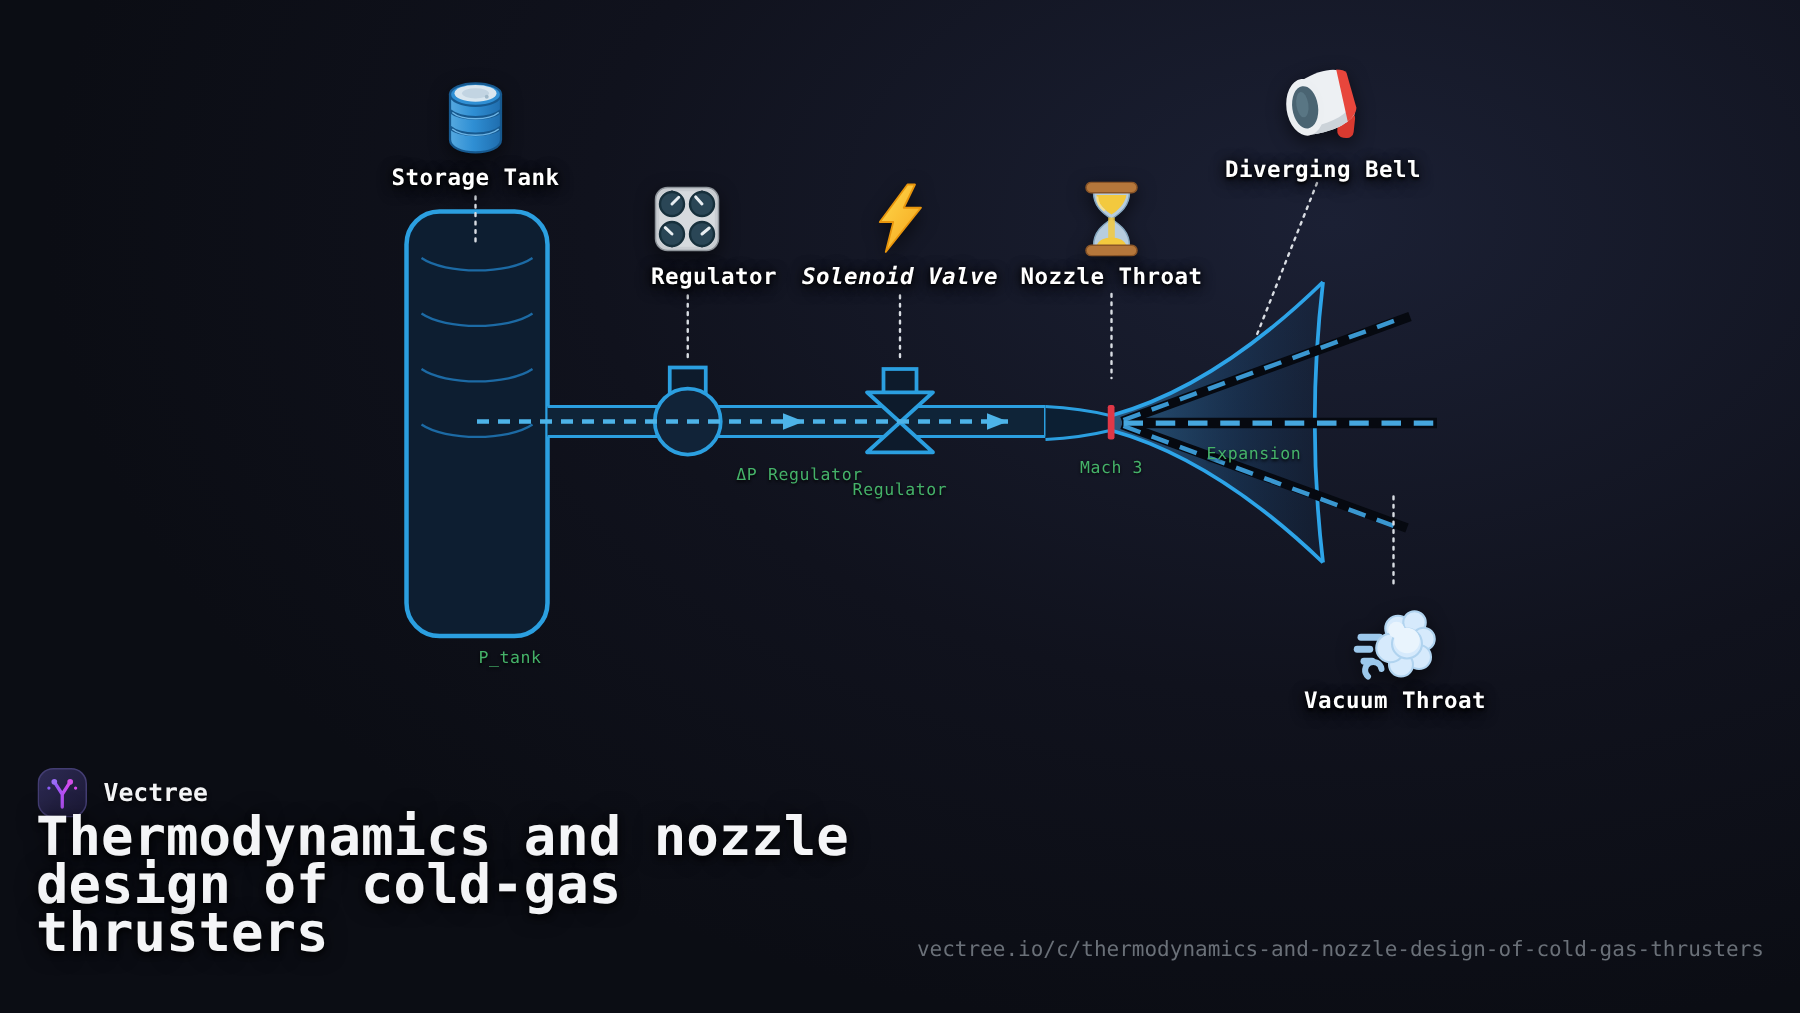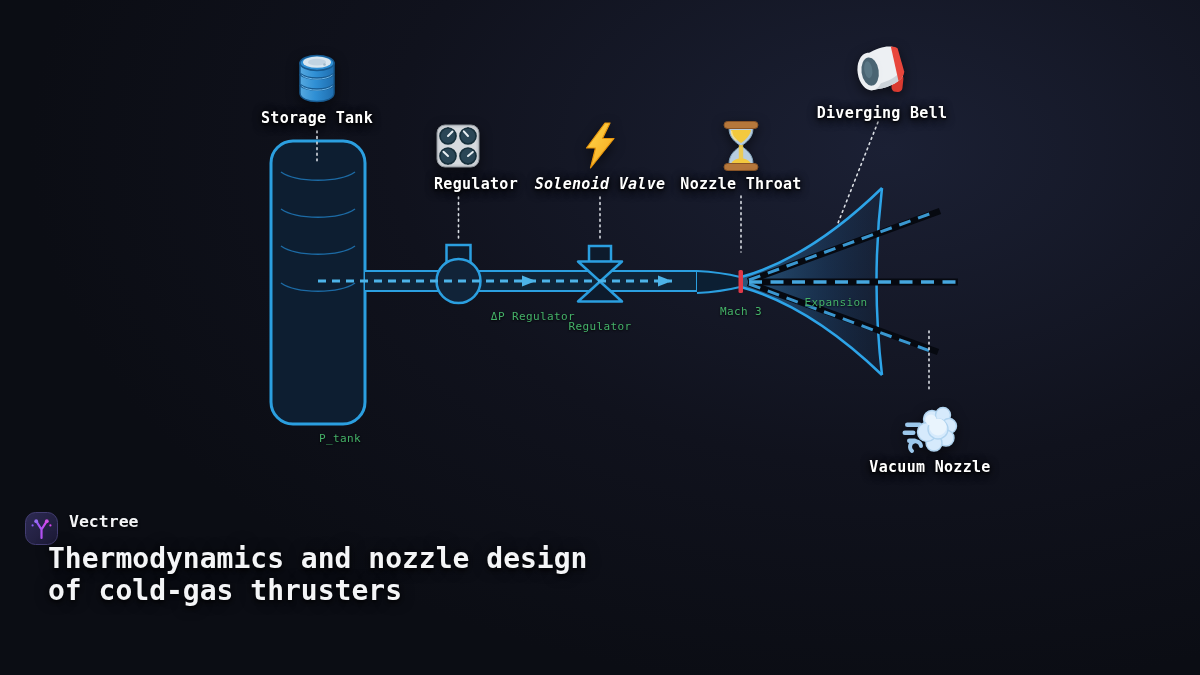--- a/index.html
+++ b/index.html
@@ -25,29 +25,29 @@
     letter-spacing:.3px;
   }
 
   .annot {
     position:absolute; transform:translateX(-50%);
     color:#45b269; font-size:11px; white-space:nowrap;
     text-shadow:0 1px 2px rgba(0,0,0,.9);
     letter-spacing:.4px;
   }
 
-  .footer-brand { position:absolute; left:25px; top:512px; display:flex; gap:11px; }
+  .footer-brand { position:absolute; left:25px; top:512px; display:flex; align-items:center; gap:11px; }
   .brand-name {
     color:#f3f4f6; font-weight:bold; font-size:16.5px;
     text-shadow:0 1px 3px rgba(0,0,0,.8);
   }
   .page-title {
     position:absolute; left:24px; top:543px; width:562px;
-    color:#f4f5f7; font-weight:bold; font-size:28px; line-height:32px;
-    letter-spacing:0; text-shadow:0 2px 4px rgba(0,0,0,.85), 0 0 14px rgba(0,0,0,.6);margin-left:24px;
+    color:#f4f5f7; font-weight:bold; font-size:36px; line-height:32px;
+    letter-spacing:0; text-shadow:0 2px 4px rgba(0,0,0,.85), 0 0 14px rgba(0,0,0,.6);
   }
   .page-url {
     position:absolute; right:24px; top:625px;
     color:#6a7078; font-size:14px; white-space:nowrap;
   }
 </style>
 </head>
 <body>
 
 <div class="stage">
@@ -229,21 +229,21 @@
     </g>
     <circle cx="36" cy="25" r="8.5" fill="#e9f4fd"></circle>
     <circle cx="29" cy="18" r="5.5" fill="#e9f4fd"></circle>
   </svg>
 
   <div class="comp-label" style="left:317px; top:109px;">Storage Tank</div>
   <div class="comp-label" style="left:476px; top:175px;">Regulator</div>
   <div class="comp-label" style="left:600px; top:175px;font-style:italic;">Solenoid Valve</div>
   <div class="comp-label" style="left:741px; top:175px;">Nozzle Throat</div>
   <div class="comp-label" style="left:882px; top:104px;">Diverging Bell</div>
-  <div class="comp-label" style="left:930px; top:458px;">Vacuum Nozzle</div>
+  <div class="comp-label" style="left:930px; top:458px;">Vacuum Throat</div>
 
   <div class="annot" style="left:317px; top:432px;margin-left:23px;">P_tank</div>
   <div class="annot" style="left:485px; top:310px;margin-left:48px;">ΔP Regulator</div>
   <div class="annot" style="left:600px; top:320px;">Regulator</div>
   <div class="annot" style="left:741px; top:305px;">Mach 3</div>
   <div class="annot" style="left:836px; top:296px;">Expansion</div>
 
   <div class="footer-brand">
     <svg width="33" height="33" viewBox="0 0 33 33">
       <defs>
@@ -261,14 +261,15 @@
       <circle cx="11.2" cy="9.2" r="1.9" fill="#9a6df5"></circle>
       <circle cx="21.8" cy="9.2" r="1.9" fill="#d24fe8"></circle>
       <circle cx="7.6" cy="13.4" r="1.1" fill="#8b5cf6"></circle>
       <circle cx="25.4" cy="13.4" r="1.1" fill="#d946ef"></circle>
     </svg>
     <span class="brand-name">Vectree</span>
   </div>
 
   <div class="page-title">Thermodynamics and nozzle design of cold-gas thrusters</div>
 
+  <div class="page-url">vectree.io/c/thermodynamics-and-nozzle-design-of-cold-gas-thrusters</div>
 
 </div>
 
 </body></html>

